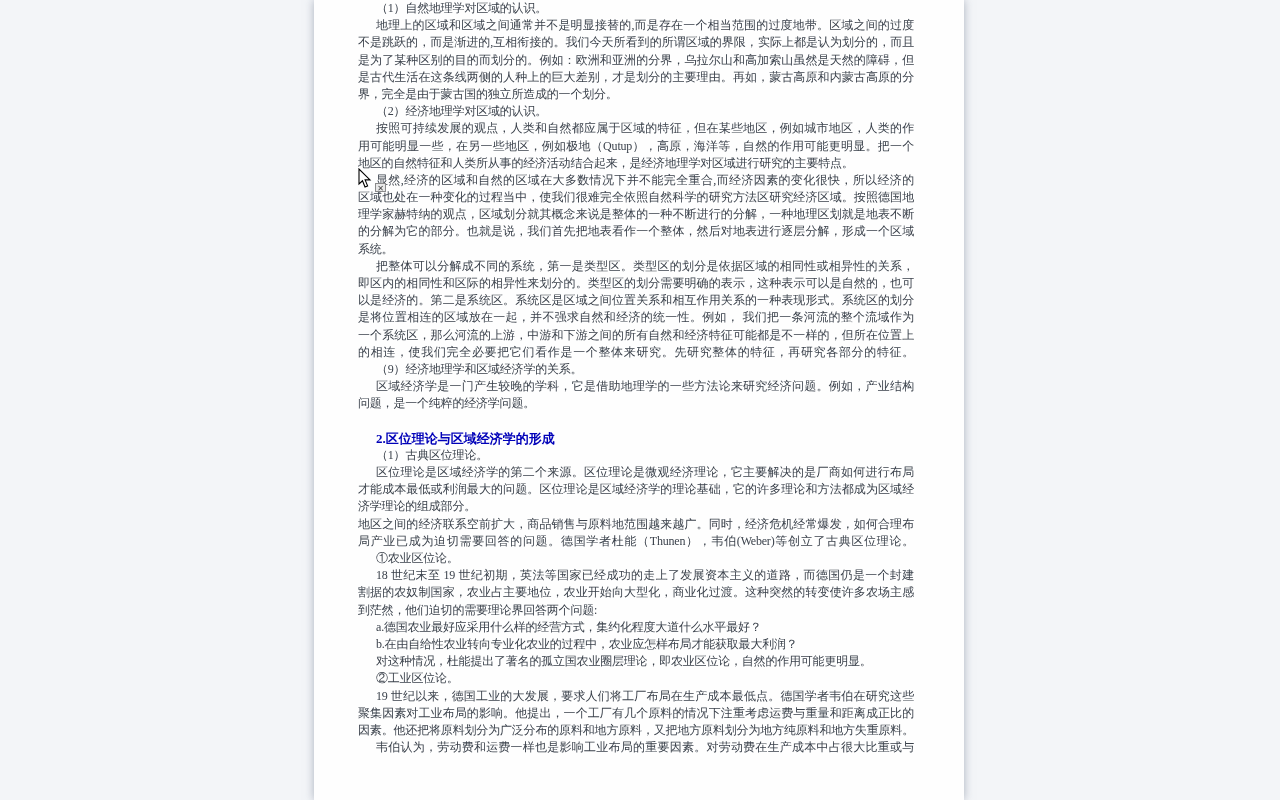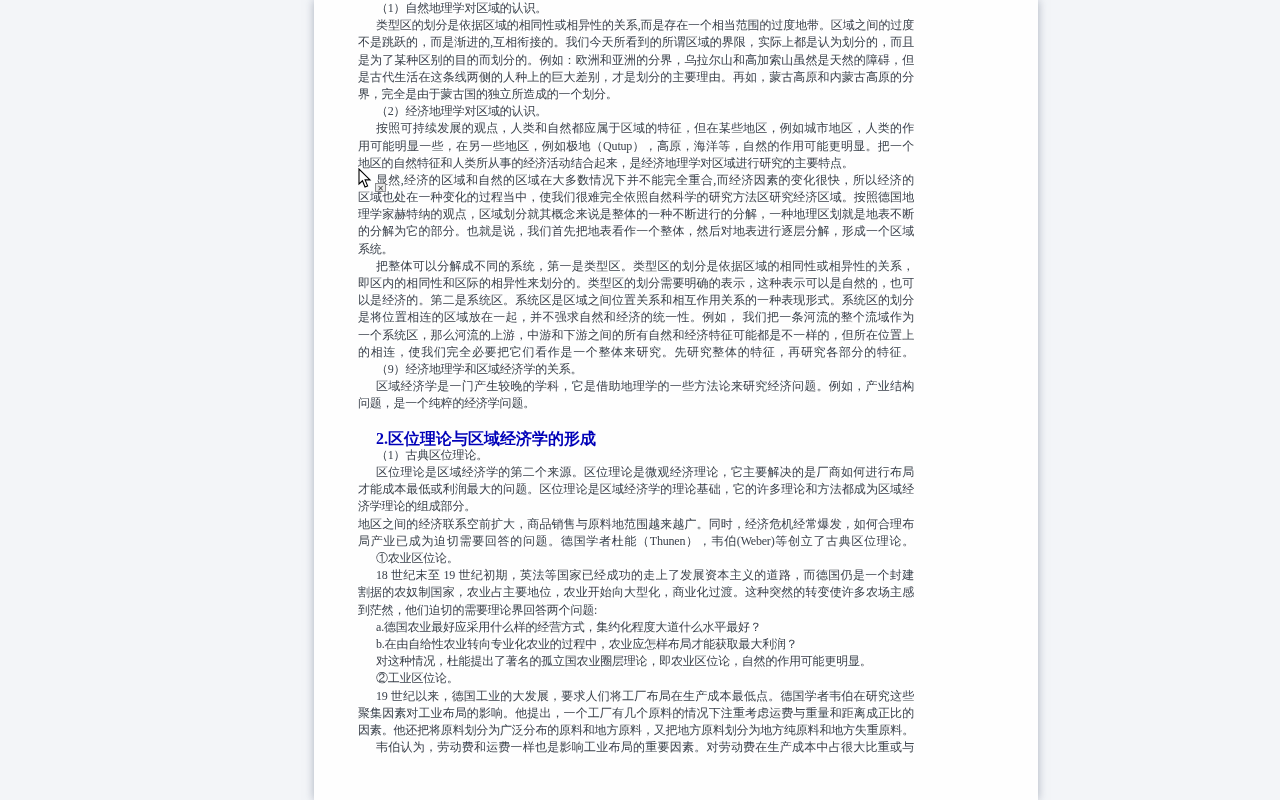--- a/index.html
+++ b/index.html
@@ -3,21 +3,21 @@
 <meta charset="utf-8">
 <style>
   html,body{margin:0;padding:0;}
   body{
     width:1280px;height:800px;overflow:hidden;position:relative;
     background:#f3f5f8;
     font-family:"Liberation Serif","DejaVu Serif",serif;
   }
   .stage{position:absolute;inset:0;}
   .page{
-    position:absolute;left:314px;top:0;width:724px;height:800px;
+    position:absolute;left:314px;top:0;width:650px;height:800px;
     background:#fefefe;
     box-shadow:0 0 9px rgba(110,120,140,.55);
   }
   .textcol{
     position:absolute;left:44px;top:0;width:556px;
   }
   .ln{
     height:17.2px;line-height:17.2px;
     font-size:12px;letter-spacing:-0.2px;
     color:#3a414b;
@@ -26,41 +26,41 @@
   }
   .ln.full{
     white-space:normal;
     text-align:justify;
     text-align-last:justify;
     height:17.2px;overflow:hidden;
   }
   .ln.ind{padding-left:18px;}
   .ln.ind.full{padding-left:18px;}
   .ln.head{
-    font-weight:bold;color:#0000b8;font-size:16px;letter-spacing:0;
+    font-weight:bold;color:#0000b8;font-size:13px;letter-spacing:0;
   }
   .ln.blank{height:17.2px;}
   
   .cursor{position:absolute;left:358px;top:168px;width:30px;height:26px;pointer-events:none;}
   .cursor svg{position:absolute;left:0;top:0;}
   .busybox{
     position:absolute;left:17px;top:15px;width:11px;height:9px;
     background:#e9e9e9;border:1px solid #8a8a8a;
     font-family:"DejaVu Sans",sans-serif;font-size:8px;line-height:9px;
     color:#444;text-align:center;box-sizing:border-box;
   }
 </style>
 </head>
 <body>
 
 <div class="stage">
   <div class="page">
     <div class="textcol" id="textcol">
         <div class="ln ind">（1）自然地理学对区域的认识。</div>
-        <div class="ln ind full">类型区的划分是依据区域的相同性或相异性的关系,而是存在一个相当范围的过度地带。区域之间的过度</div>
+        <div class="ln ind full">地理上的区域和区域之间通常并不是明显接替的,而是存在一个相当范围的过度地带。区域之间的过度</div>
         <div class="ln full">不是跳跃的，而是渐进的,互相衔接的。我们今天所看到的所谓区域的界限，实际上都是认为划分的，而且</div>
         <div class="ln full">是为了某种区别的目的而划分的。例如：欧洲和亚洲的分界，乌拉尔山和高加索山虽然是天然的障碍，但</div>
         <div class="ln full">是古代生活在这条线两侧的人种上的巨大差别，才是划分的主要理由。再如，蒙古高原和内蒙古高原的分</div>
         <div class="ln">界，完全是由于蒙古国的独立所造成的一个划分。</div>
         <div class="ln ind">（2）经济地理学对区域的认识。</div>
         <div class="ln ind full">按照可持续发展的观点，人类和自然都应属于区域的特征，但在某些地区，例如城市地区，人类的作</div>
         <div class="ln full">用可能明显一些，在另一些地区，例如极地（Qutup），高原，海洋等，自然的作用可能更明显。把一个</div>
         <div class="ln">地区的自然特征和人类所从事的经济活动结合起来，是经济地理学对区域进行研究的主要特点。</div>
         <div class="ln ind full">显然,经济的区域和自然的区域在大多数情况下并不能完全重合,而经济因素的变化很快，所以经济的</div>
         <div class="ln full">区域也处在一种变化的过程当中，使我们很难完全依照自然科学的研究方法区研究经济区域。按照德国地</div>

